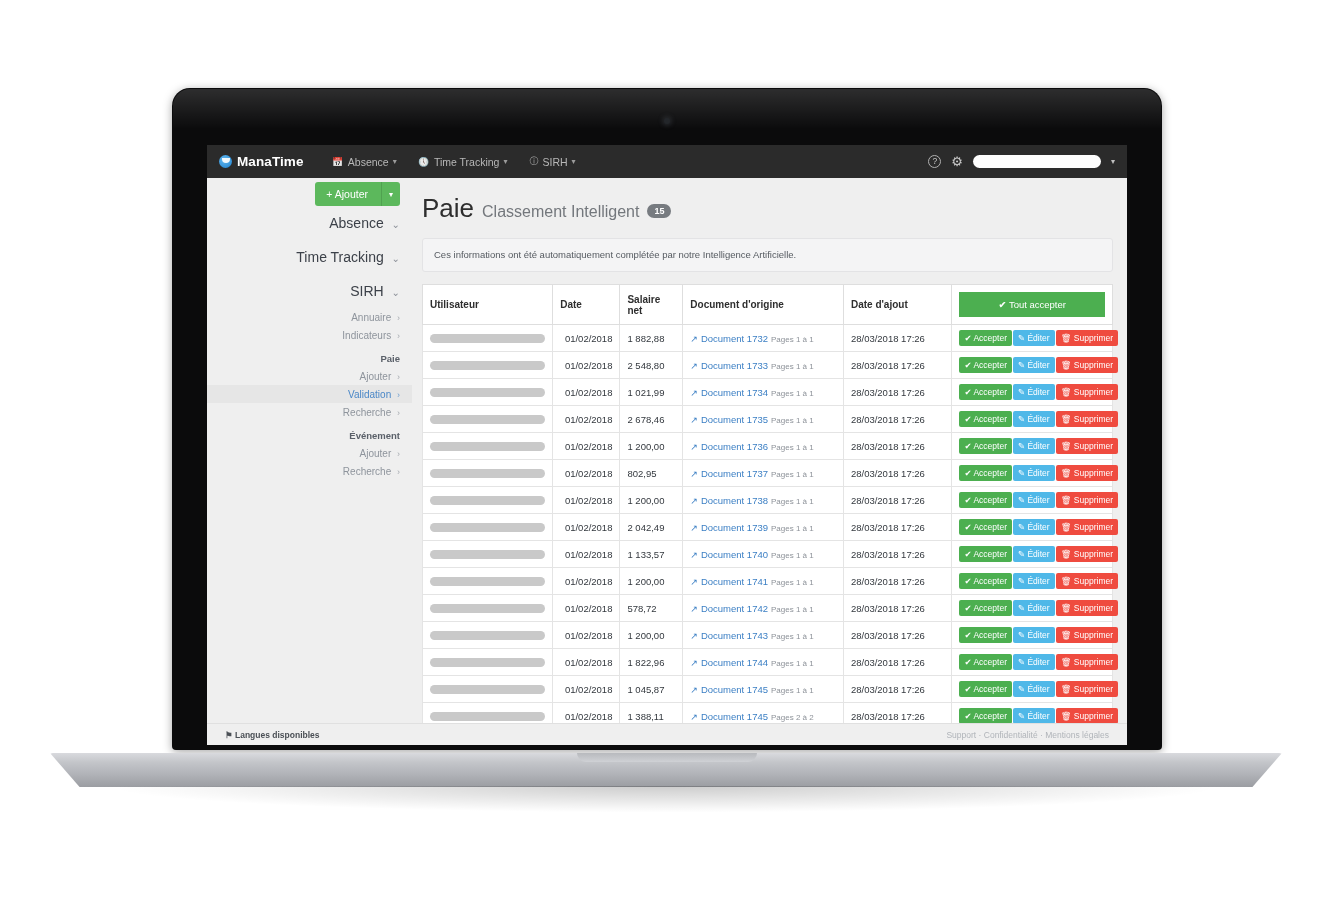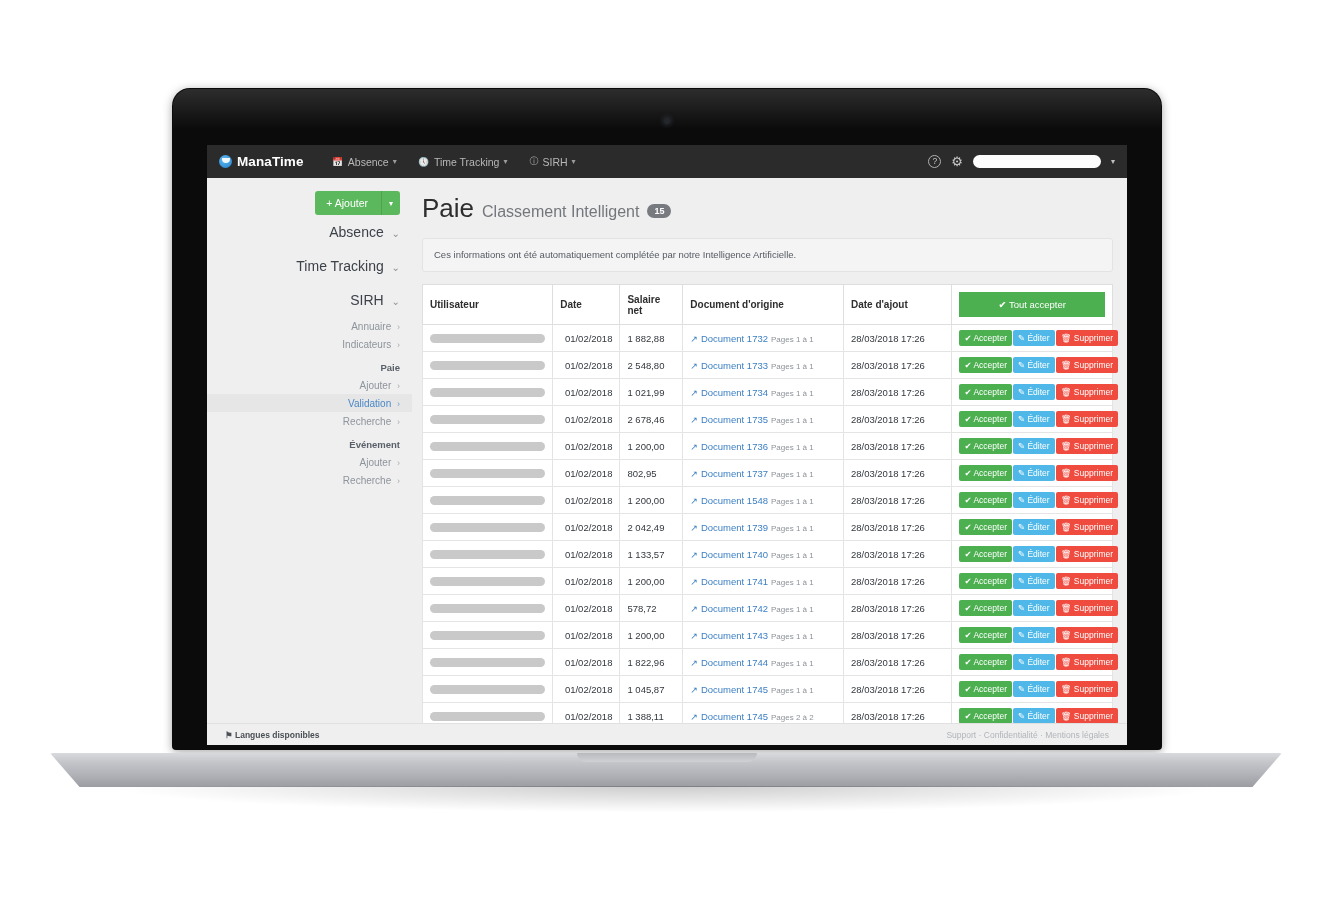--- a/index.html
+++ b/index.html
@@ -96,21 +96,21 @@
   #gear-icon { color: #c8c8c8; font-size: 13px; cursor: pointer; line-height: 1; }
   #user-pill {
     width: 128px; height: 13px; border-radius: 7px; background: #fdfdfd; cursor: pointer;
   }
   #user-caret { color: #c0c0c0; font-size: 8px; }
 
   
   #page { display: flex; height: 567px; background: #efefef; }
 
   
-  #sidebar { width: 205px; flex: 0 0 205px; padding: 13px 0 0 0; text-align: right; }
+  #sidebar { width: 205px; flex: 0 0 205px; padding: 4px 0 0 0; text-align: right; }
   #ajouter-row { display: flex; justify-content: flex-end; padding-right: 12px; }
   #btn-ajouter {
     background: #5cb85c; color: #fff; border: 0; font-size: 10.5px;
     padding: 6px 13px 6px 11px; border-radius: 3px 0 0 3px; cursor: pointer;
     font-family: inherit;
   }
   #btn-ajouter-caret {
     background: #5cb85c; color: #fff; border: 0; border-left: 1px solid rgba(0,0,0,.12);
     padding: 6px 7px; border-radius: 0 3px 3px 0; cursor: pointer; font-size: 8px;
     font-family: inherit;
@@ -413,21 +413,21 @@
                     <button class="act-btn act-del">🗑 Supprimer</button>
                   </div>
                 </td>
               </tr>
               <tr>
                 <td class="col-user">
                   <span class="redact-bar"></span>
                 </td>
                 <td class="col-date">01/02/2018</td>
                 <td class="col-sal">1 200,00</td>
-                <td class="col-doc"><span class="doc-ico">↗</span><a class="doc-link">Document 1548</a><span class="doc-pages">Pages 1 à 1</span></td>
+                <td class="col-doc"><span class="doc-ico">↗</span><a class="doc-link">Document 1738</a><span class="doc-pages">Pages 1 à 1</span></td>
                 <td class="col-add">28/03/2018 17:26</td>
                 <td class="col-act">
                   <div class="act-group">
                     <button class="act-btn act-accept">✔ Accepter</button>
                     <button class="act-btn act-edit">✎ Éditer</button>
                     <button class="act-btn act-del">🗑 Supprimer</button>
                   </div>
                 </td>
               </tr>
               <tr>

